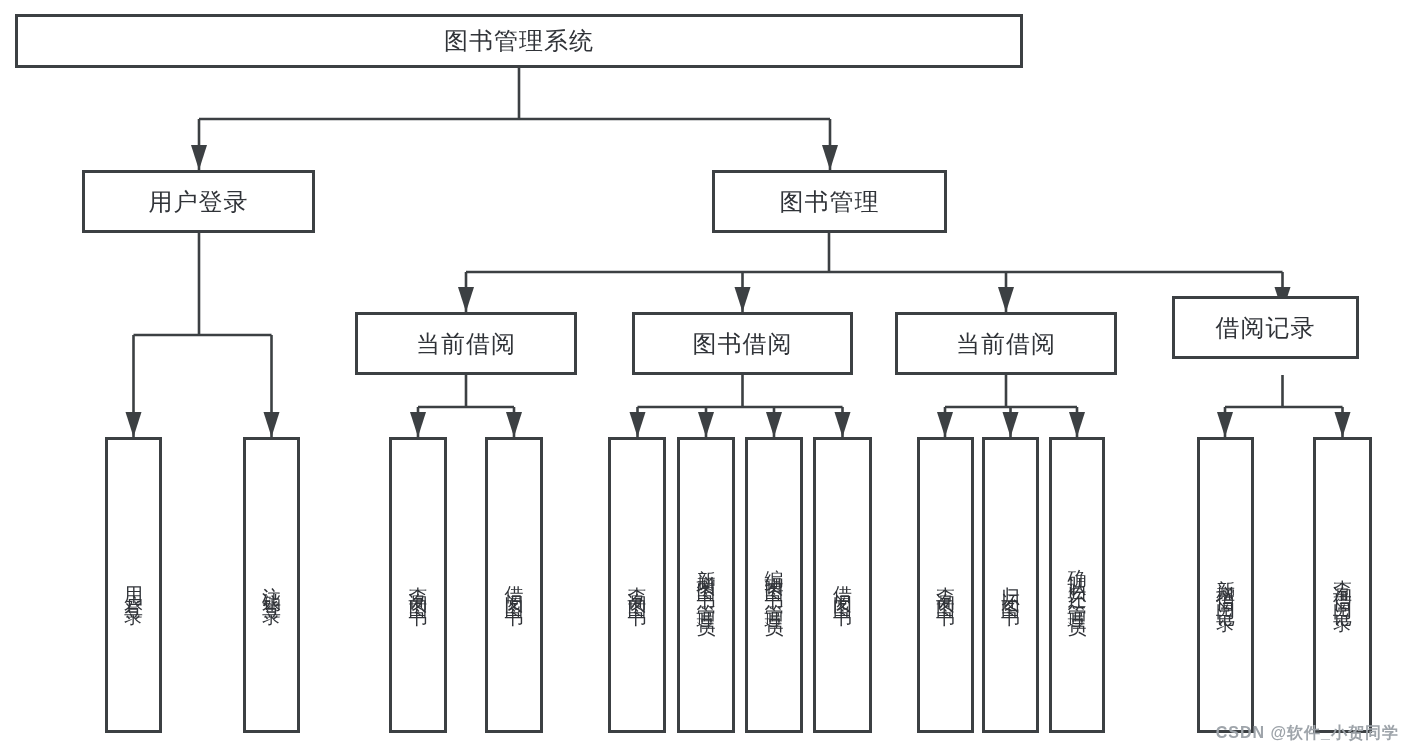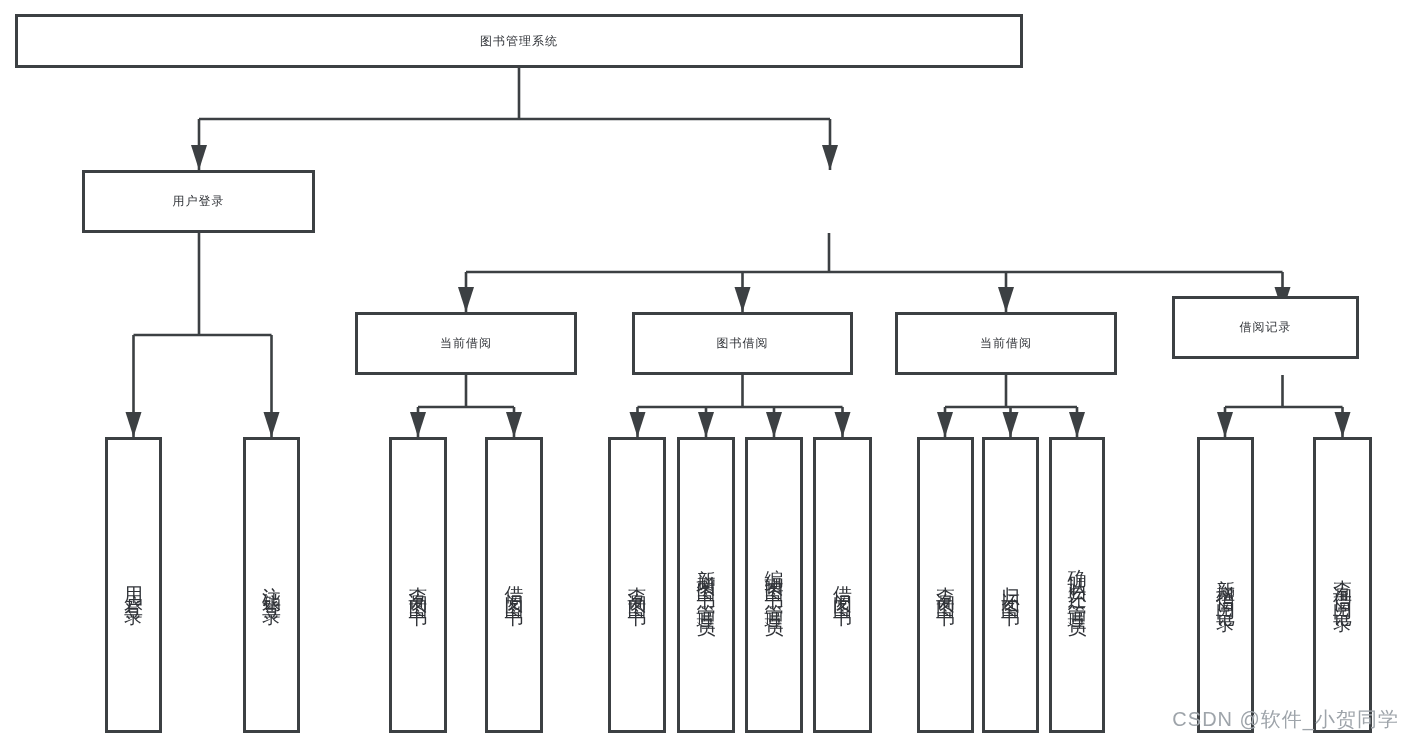--- a/index.html
+++ b/index.html
@@ -19,40 +19,41 @@
   .connectors{position:absolute;left:0;top:0;width:1405px;height:747px;}
   .ln{fill:none;stroke:var(--line);stroke-width:2.6;}
   .arwfill{fill:var(--line);stroke:none;}
   .node{
     position:absolute;
     box-sizing:border-box;
     border:3px solid var(--line);
     background:var(--background);
     display:flex;align-items:center;justify-content:center;
     color:var(--text);
-    font-size:12px;
+    font-size:24px;
     letter-spacing:1px;
     white-space:nowrap;
   }
   .leaf{
     font-size:19px;
   }
   .vtext{
     writing-mode:vertical-rl;
     text-orientation:mixed;
     letter-spacing:7px;
     white-space:nowrap;
   }
   .watermark{
     position:absolute;
-    right:6px;bottom:14px;
-    font-size:20px;
+    right:6px;bottom:3px;
+    font-size:16px;
     color:var(--watermark);
     letter-spacing:1px;
     white-space:nowrap;
+    font-weight:bold;
   }
 </style>
 </head>
 <body>
 
 <div class="stage">
 
   <svg class="connectors" viewBox="0 0 1405 747">
     <defs>
       <marker id="arw" markerUnits="userSpaceOnUse" viewBox="0 0 26 18" markerWidth="26" markerHeight="18" refX="25" refY="9" orient="auto">
@@ -93,20 +94,23 @@
     <path class="ln" d="M1225,407 V437" marker-end="url(#arw)"></path>
     <path class="ln" d="M1342.5,407 V437" marker-end="url(#arw)"></path>
   </svg>
 
   <div class="node" style="left:15px;top:14px;width:1008px;height:54px">
     <span>图书管理系统</span>
   </div>
 
   <div class="node" style="left:82px;top:170px;width:233px;height:63px">
     <span>用户登录</span>
+  </div>
+  <div class="node" style="left:712px;top:170px;width:235px;height:63px">
+    <span>图书管理</span>
   </div>
 
   <div class="node" style="left:355px;top:312px;width:222px;height:63px">
     <span>当前借阅</span>
   </div>
   <div class="node" style="left:895px;top:312px;width:222px;height:63px">
     <span>当前借阅</span>
   </div>
   <div class="node" style="left:632px;top:312px;width:221px;height:63px">
     <span>图书借阅</span>

